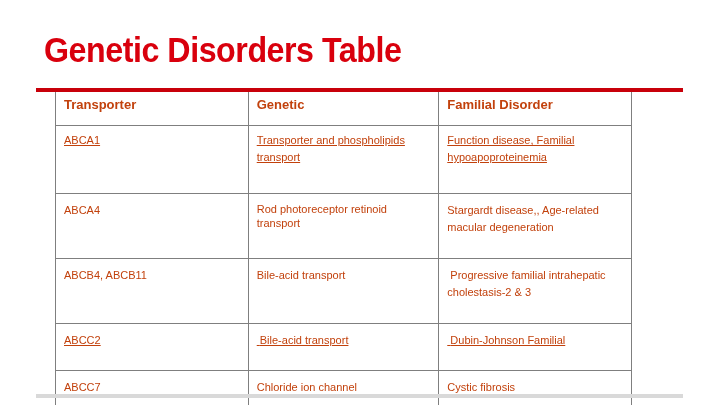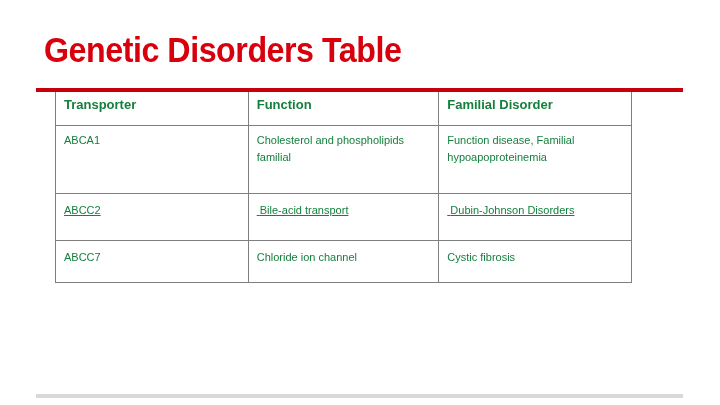--- a/index.html
+++ b/index.html
@@ -1,23 +1,23 @@
 <!DOCTYPE html>
 <html><head>
 <meta charset="utf-8">
 <style>
   html, body { margin:0; padding:0; }
   body { width:720px; height:405px; background:#ffffff; position:relative; overflow:hidden; font-family:"Liberation Sans", sans-serif; }
   .title { position:absolute; left:44px; top:30px; font-size:35px; font-weight:bold; color:#d9000d; letter-spacing:-0.5px; transform:scaleX(0.92); transform-origin:left; white-space:nowrap; }
   .rule { position:absolute; left:36px; top:88px; width:647px; height:4px; background:#c8000a; }
   .footer-bar { position:absolute; left:36px; top:394px; width:647px; height:4px; background:#d9d9d9; }
   table { position:absolute; left:55px; top:92px; width:577px; border-collapse:collapse; table-layout:fixed; }
-  td, th { border:1px solid #7f7f7f; vertical-align:top; text-align:left; color:#15803d; font-size:11px; line-height:17px; padding:0 8px; }
+  td, th { border:1px solid #7f7f7f; vertical-align:top; text-align:left; color:#c2410c; font-size:11px; line-height:17px; padding:0 8px; }
   th { font-size:13px; font-weight:bold; height:28px; padding-top:5px; padding-bottom:0; line-height:16px; }
-  tr.r1 td { height:61px; padding-top:6px; }
+  tr.r1 td { height:61px; padding-top:6px;text-decoration:underline; }
   tr.r2 td { height:56px; padding-top:8px; }
   tr.r3 td { height:56px; padding-top:8px; }
   tr.r4 td { height:38px; padding-top:8px;text-decoration:underline; }
   tr.r5 td { height:33px; padding-top:8px; }
   td.tight { line-height:14px; }
   .c1 { width:177px; } .c2 { width:175px; } .c3 { width:177px; }
   .thead-row th { border-top:none; }
 </style>
 </head>
 <body>
@@ -27,32 +27,42 @@
 
 <table>
   <colgroup>
       <col class="c1">
       <col class="c2">
       <col class="c3">
     </colgroup>
   <tbody>
       <tr class="thead-row">
     <th>Transporter</th>
-    <th>Function</th>
+    <th>Genetic</th>
     <th>Familial Disorder</th>
   </tr>
   <tr class="r1">
     <td>ABCA1</td>
-    <td>Cholesterol and phospholipids familial</td>
+    <td>Transporter and phospholipids transport</td>
     <td>Function disease, Familial hypoapoproteinemia</td>
+  </tr>
+  <tr class="r2">
+    <td>ABCA4</td>
+    <td class="tight">Rod photoreceptor retinoid transport</td>
+    <td>Stargardt disease,, Age-related macular degeneration</td>
+  </tr>
+  <tr class="r3">
+    <td>ABCB4, ABCB11</td>
+    <td>Bile-acid transport</td>
+    <td style="white-space:pre-wrap"> Progressive familial intrahepatic cholestasis-2 &amp; 3</td>
   </tr>
   <tr class="r4">
     <td>ABCC2</td>
     <td style="white-space:pre-wrap"> Bile-acid transport</td>
-    <td style="white-space:pre-wrap"> Dubin-Johnson Disorders</td>
+    <td style="white-space:pre-wrap"> Dubin-Johnson Familial</td>
   </tr>
   <tr class="r5">
     <td>ABCC7</td>
     <td>Chloride ion channel</td>
     <td>Cystic fibrosis</td>
   </tr>
 </tbody>
   </table>
 
 <div class="footer-bar"></div>

